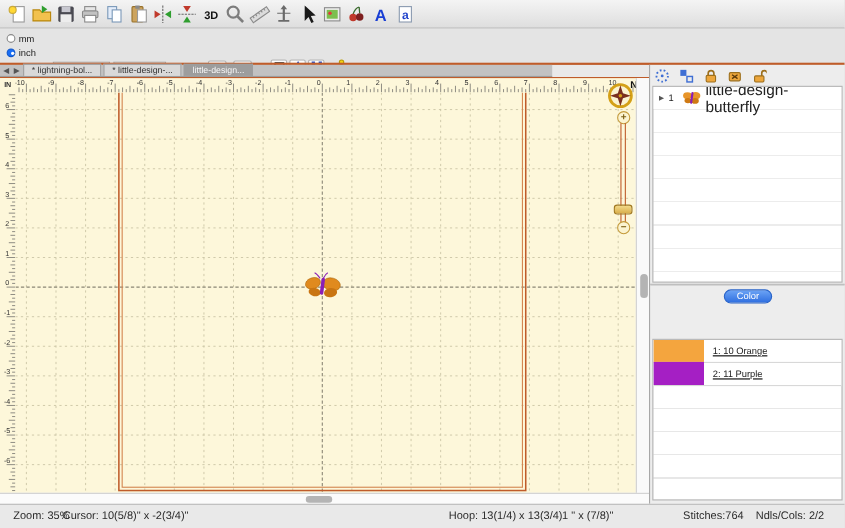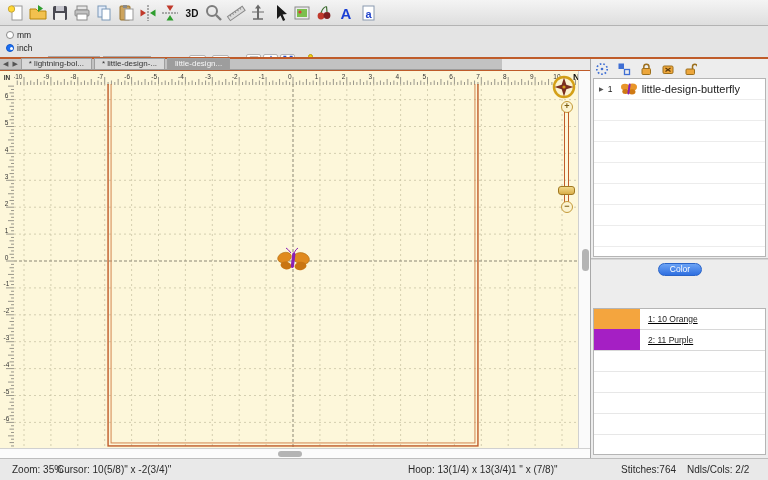--- a/index.html
+++ b/index.html
@@ -64,21 +64,21 @@
     background:linear-gradient(#f2d98a,#d9ae4a);border:1px solid #a07820;}
   
   .right-panel{position:absolute;left:590px;top:58.5px;width:178px;height:399.5px;background:#ededed;
     border-left:1px solid #a8a8a8;}
   .panel-toolbar{position:absolute;left:4px;top:2px;height:16px;display:flex;align-items:center;gap:8px;}
   .object-list{position:absolute;left:2px;top:19px;width:173px;height:179px;border:1px solid #b5b5b5;
     background:repeating-linear-gradient(to bottom,#ffffff 0 20px,#ececec 20px 21px);overflow:hidden;}
   .object-row{display:flex;align-items:center;height:20px;padding-left:5px;gap:4px;background:#fff;}
   .disclosure{font-size:6px;color:#555;}
   .obj-index{font-size:8.5px;color:#222;width:8px;}
-  .obj-label{font-size:11px;color:#222;}
+  .obj-label{font-size:14px;color:#222;}
   .color-section-divider{position:absolute;left:0;top:199px;width:178px;height:2px;background:#d6d6d6;border-top:1px solid #bdbdbd;}
   .color-pill{position:absolute;left:67px;top:204px;width:44px;height:13px;border-radius:7px;border:1px solid #2a64c8;
     background:linear-gradient(#6ba3f5,#2f6fe0);color:#fff;font-size:8.5px;line-height:11px;text-align:center;}
   .btn-row{position:absolute;left:4px;top:221px;width:170px;display:flex;justify-content:space-between;}
   .panel-btn{height:13px;border:1px solid #9a9a9a;border-radius:7px;background:linear-gradient(#fff,#e9e9e9);
     font-size:8px;line-height:11px;color:#222;padding:0 9px;}
   .hint{position:absolute;left:0;top:238px;width:178px;text-align:center;font-size:8.3px;color:#222;}
   .color-list{position:absolute;left:2px;top:249px;width:173px;height:147px;border:1px solid #b5b5b5;
     background:repeating-linear-gradient(to bottom,#ffffff 0 20px,#e7e7e7 20px 21px);overflow:hidden;}
   .color-row{display:flex;align-items:center;height:21px;border-bottom:1px solid #d8d8d8;background:#fff;text-decoration:underline;}

